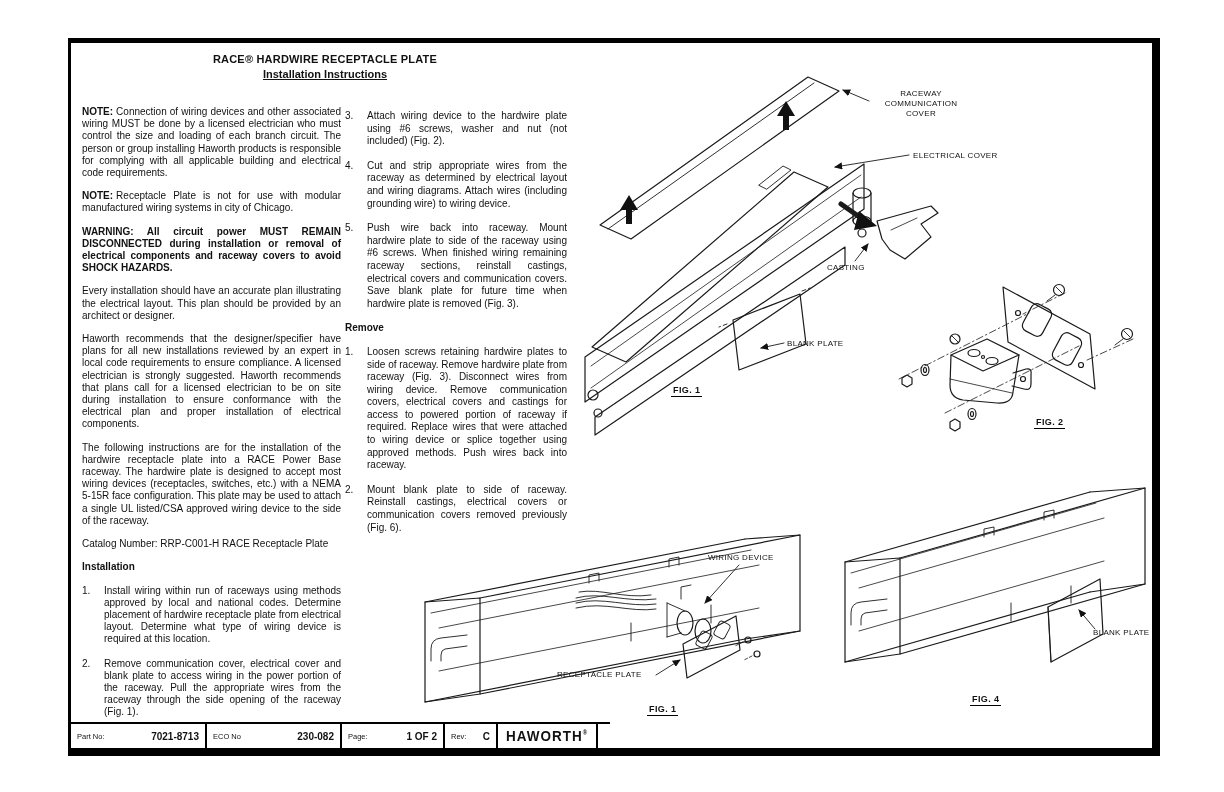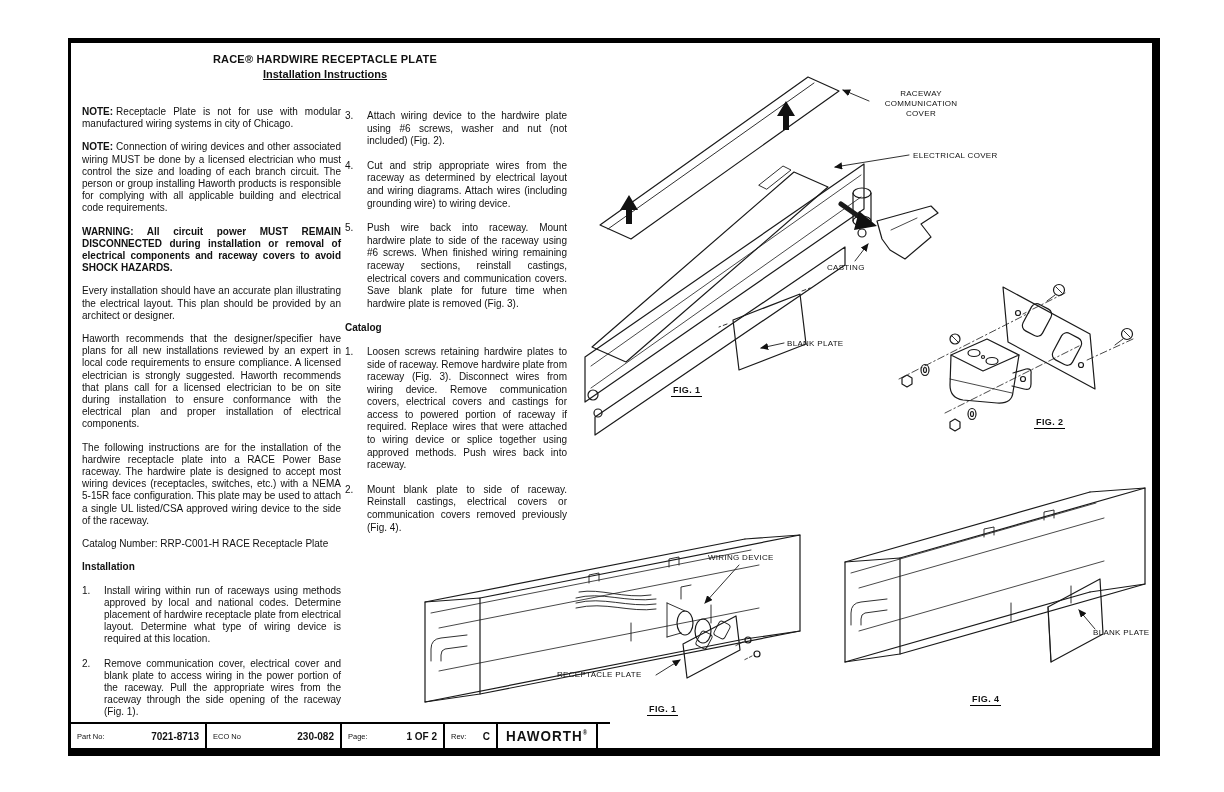--- a/index.html
+++ b/index.html
@@ -45,22 +45,22 @@
 <body>
 
 <div class="page">
 
   <div class="title-block">
     <div class="doc-title">RACE® HARDWIRE RECEPTACLE PLATE</div>
     <div class="doc-subtitle">Installation Instructions</div>
   </div>
 
   <div class="col col-left">
+    <p><span class="plabel">NOTE:</span><span>Connection of wiring devices and other associated wiring MUST be done by a licensed electrician who must control the size and loading of each branch circuit. The person or group installing Haworth products is responsible for complying with all applicable building and electrical code requirements.</span></p>
     <p><span class="plabel">NOTE:</span><span>Receptacle Plate is not for use with modular manufactured wiring systems in city of Chicago.</span></p>
-    <p><span class="plabel">NOTE:</span><span>Connection of wiring devices and other associated wiring MUST be done by a licensed electrician who must control the size and loading of each branch circuit. The person or group installing Haworth products is responsible for complying with all applicable building and electrical code requirements.</span></p>
     <p class="b">WARNING: All circuit power MUST REMAIN DISCONNECTED during installation or removal of electrical components and raceway covers to avoid SHOCK HAZARDS.</p>
     <p>Every installation should have an accurate plan illustrating the electrical layout. This plan should be provided by an architect or designer.</p>
     <p>Haworth recommends that the designer/specifier have plans for all new installations reviewed by an expert in local code requirements to ensure compliance. A licensed electrician is strongly suggested. Haworth recommends that plans call for a licensed electrician to be on site during installation to ensure conformance with the electrical plan and proper installation of electrical components.</p>
     <p>The following instructions are for the installation of the hardwire receptacle plate into a RACE Power Base raceway. The hardwire plate is designed to accept most wiring devices (receptacles, switches, etc.) with a NEMA 5-15R face configuration. This plate may be used to attach a single UL listed/CSA approved wiring device to the side of the raceway.</p>
     <p>Catalog Number: RRP-C001-H RACE Receptacle Plate</p>
     <div class="sec-head">Installation</div>
     <div class="step">
       <span class="num">1.</span>
       <span class="txt">Install wiring within run of raceways using methods approved by local and national codes. Determine placement of hardwire receptacle plate from electrical layout. Determine what type of wiring device is required at this location.</span>
     </div>
@@ -76,28 +76,28 @@
       <span class="txt">Attach wiring device to the hardwire plate using #6 screws, washer and nut (not included) (Fig. 2).</span>
     </div>
     <div class="step">
       <span class="num">4.</span>
       <span class="txt">Cut and strip appropriate wires from the raceway as determined by electrical layout and wiring diagrams. Attach wires (including grounding wire) to wiring device.</span>
     </div>
     <div class="step">
       <span class="num">5.</span>
       <span class="txt">Push wire back into raceway. Mount hardwire plate to side of the raceway using #6 screws. When finished wiring remaining raceway sections, reinstall castings, electrical covers and communication covers. Save blank plate for future time when hardwire plate is removed (Fig. 3).</span>
     </div>
-    <div class="sec-head">Catalog</div>
+    <div class="sec-head">Remove</div>
     <div class="step">
       <span class="num">1.</span>
       <span class="txt">Loosen screws retaining hardwire plates to side of raceway. Remove hardwire plate from raceway (Fig. 3). Disconnect wires from wiring device. Remove communication covers, electrical covers and castings for access to powered portion of raceway if required. Replace wires that were attached to wiring device or splice together using approved methods. Push wires back into raceway.</span>
     </div>
     <div class="step">
       <span class="num">2.</span>
-      <span class="txt">Mount blank plate to side of raceway. Reinstall castings, electrical covers or communication covers removed previously (Fig. 4).</span>
+      <span class="txt">Mount blank plate to side of raceway. Reinstall castings, electrical covers or communication covers removed previously (Fig. 6).</span>
     </div>
   </div>
 
   <div class="figs">
     <svg width="1081" height="705" viewBox="0 0 1081 705">
       <defs>
         <marker id="ah" markerWidth="9" markerHeight="8" refX="8" refY="4" orient="auto">
           <path d="M0,0 L9,4 L0,8 Z" fill="#111"></path>
         </marker>
       </defs>

